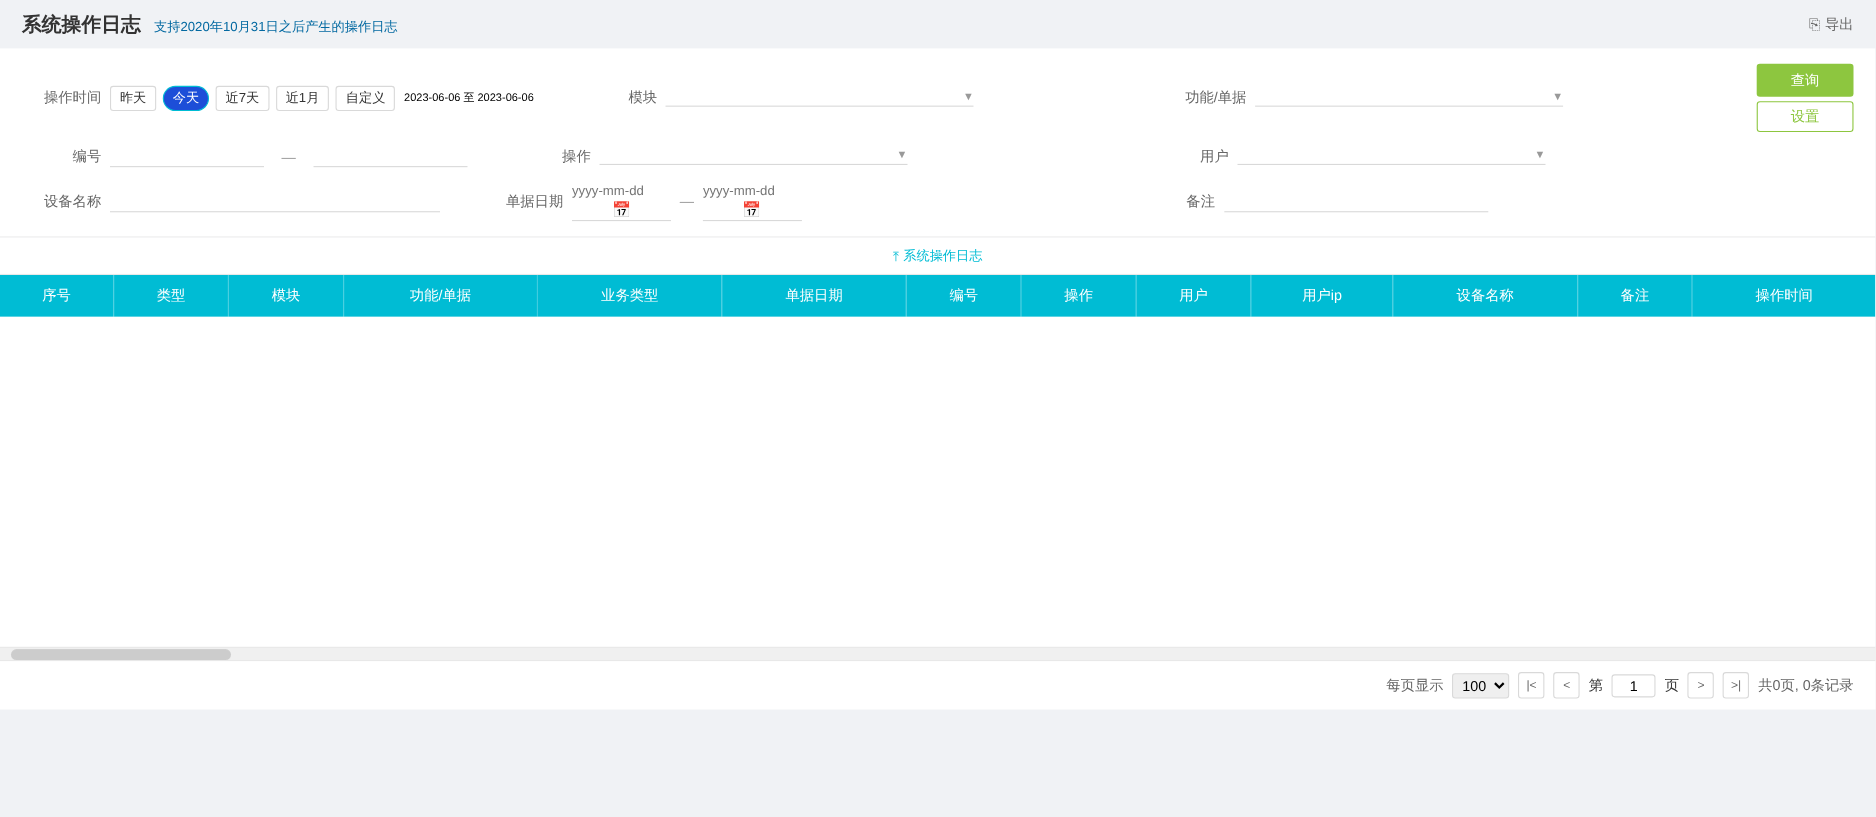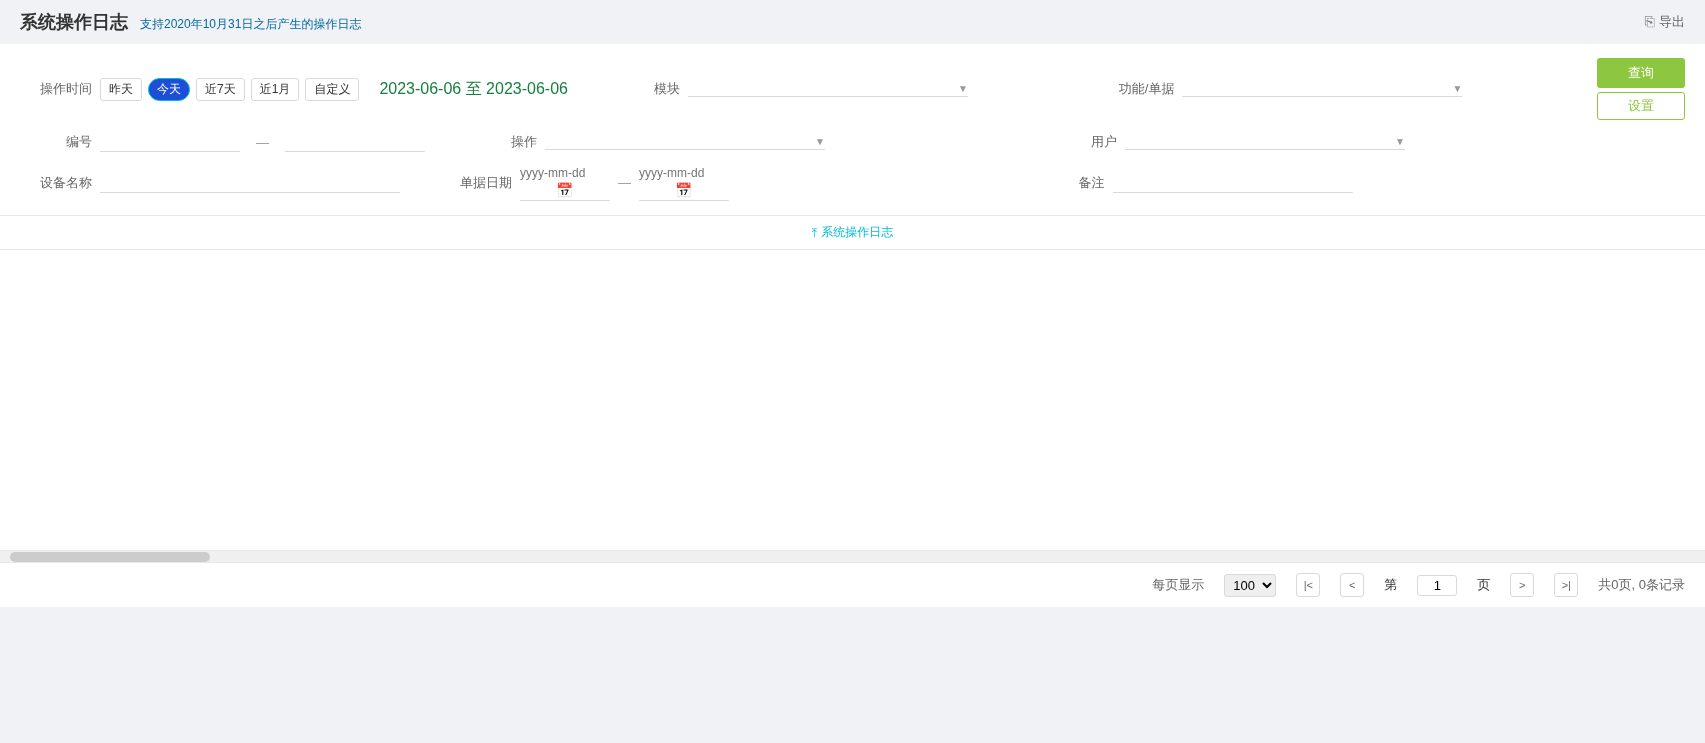--- a/index.html
+++ b/index.html
@@ -73,23 +73,23 @@
       font-size: 12px;
       color: #333;
     }
     .time-btn.active {
       background: #1d4ed8;
       border-color: #00bcd4;
       color: #fff;
       border-radius: 50px;
     }
     .time-range-text {
-      font-size: 16px;
-      color: #15803d;
-      margin-left: 14px;
+      font-size: 10px;
+      color: #000000;
+      margin-left: 2px;
     }
 
     .filter-select {
       position: relative;
       display: flex;
       align-items: center;
       border-bottom: 1px solid #d9d9d9;
       min-width: 200px;
       flex: 1;
       cursor: pointer;
@@ -199,21 +199,21 @@
       width: 200px;
     }
 
     .pagination-bar {
       display: flex;
       align-items: center;
       justify-content: flex-end;
       padding: 10px 20px;
       background: #fff;
       border-top: 1px solid #e8e8e8;
-      gap: 20px;
+      gap: 8px;
       font-size: 13px;
       color: #333;
     }
     .per-page-label { color: #666; }
     .per-page-select {
       border: 1px solid #d9d9d9;
       border-radius: 3px;
       padding: 2px 4px;
       font-size: 13px;
       cursor: pointer;
@@ -361,20 +361,41 @@
     <div style="width:80px;"></div>
   </div>
 </div>
 
 <div class="collapse-bar">
   <span>⤒</span>
   <span>系统操作日志</span>
 </div>
 
 <div class="data-table-wrapper">
+  <table class="data-table">
+    <thead>
+      <tr>
+        <th>序号</th>
+        <th>类型</th>
+        <th>模块</th>
+        <th>功能/单据</th>
+        <th>业务类型</th>
+        <th>单据日期</th>
+        <th>编号</th>
+        <th>操作</th>
+        <th>用户</th>
+        <th>用户ip</th>
+        <th>设备名称</th>
+        <th>备注</th>
+        <th>操作时间</th>
+      </tr>
+    </thead>
+    <tbody>
+    </tbody>
+  </table>
   <div class="empty-area"></div>
 </div>
 
 <div class="scroll-bar-area">
   <div class="scroll-bar-inner"></div>
 </div>
 
 <div class="pagination-bar">
   <span class="per-page-label">每页显示</span>
   <select class="per-page-select">

